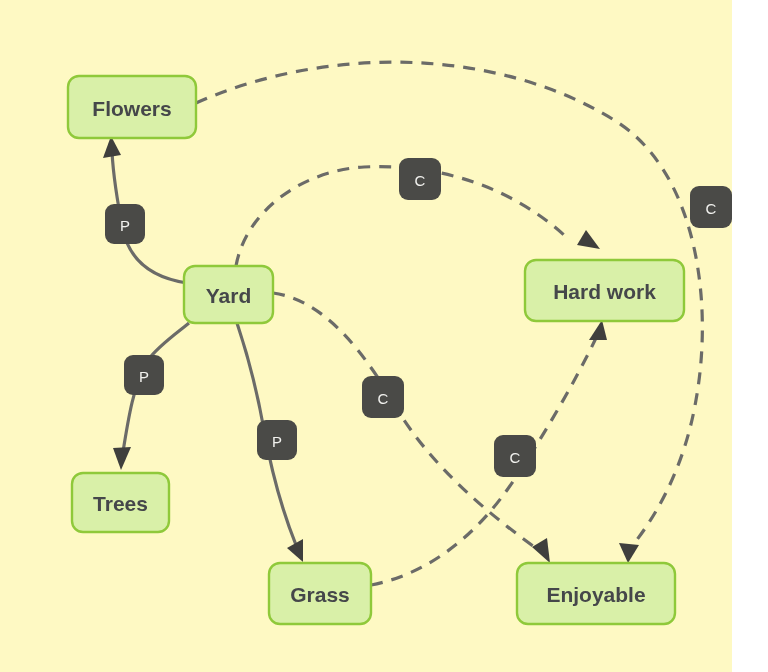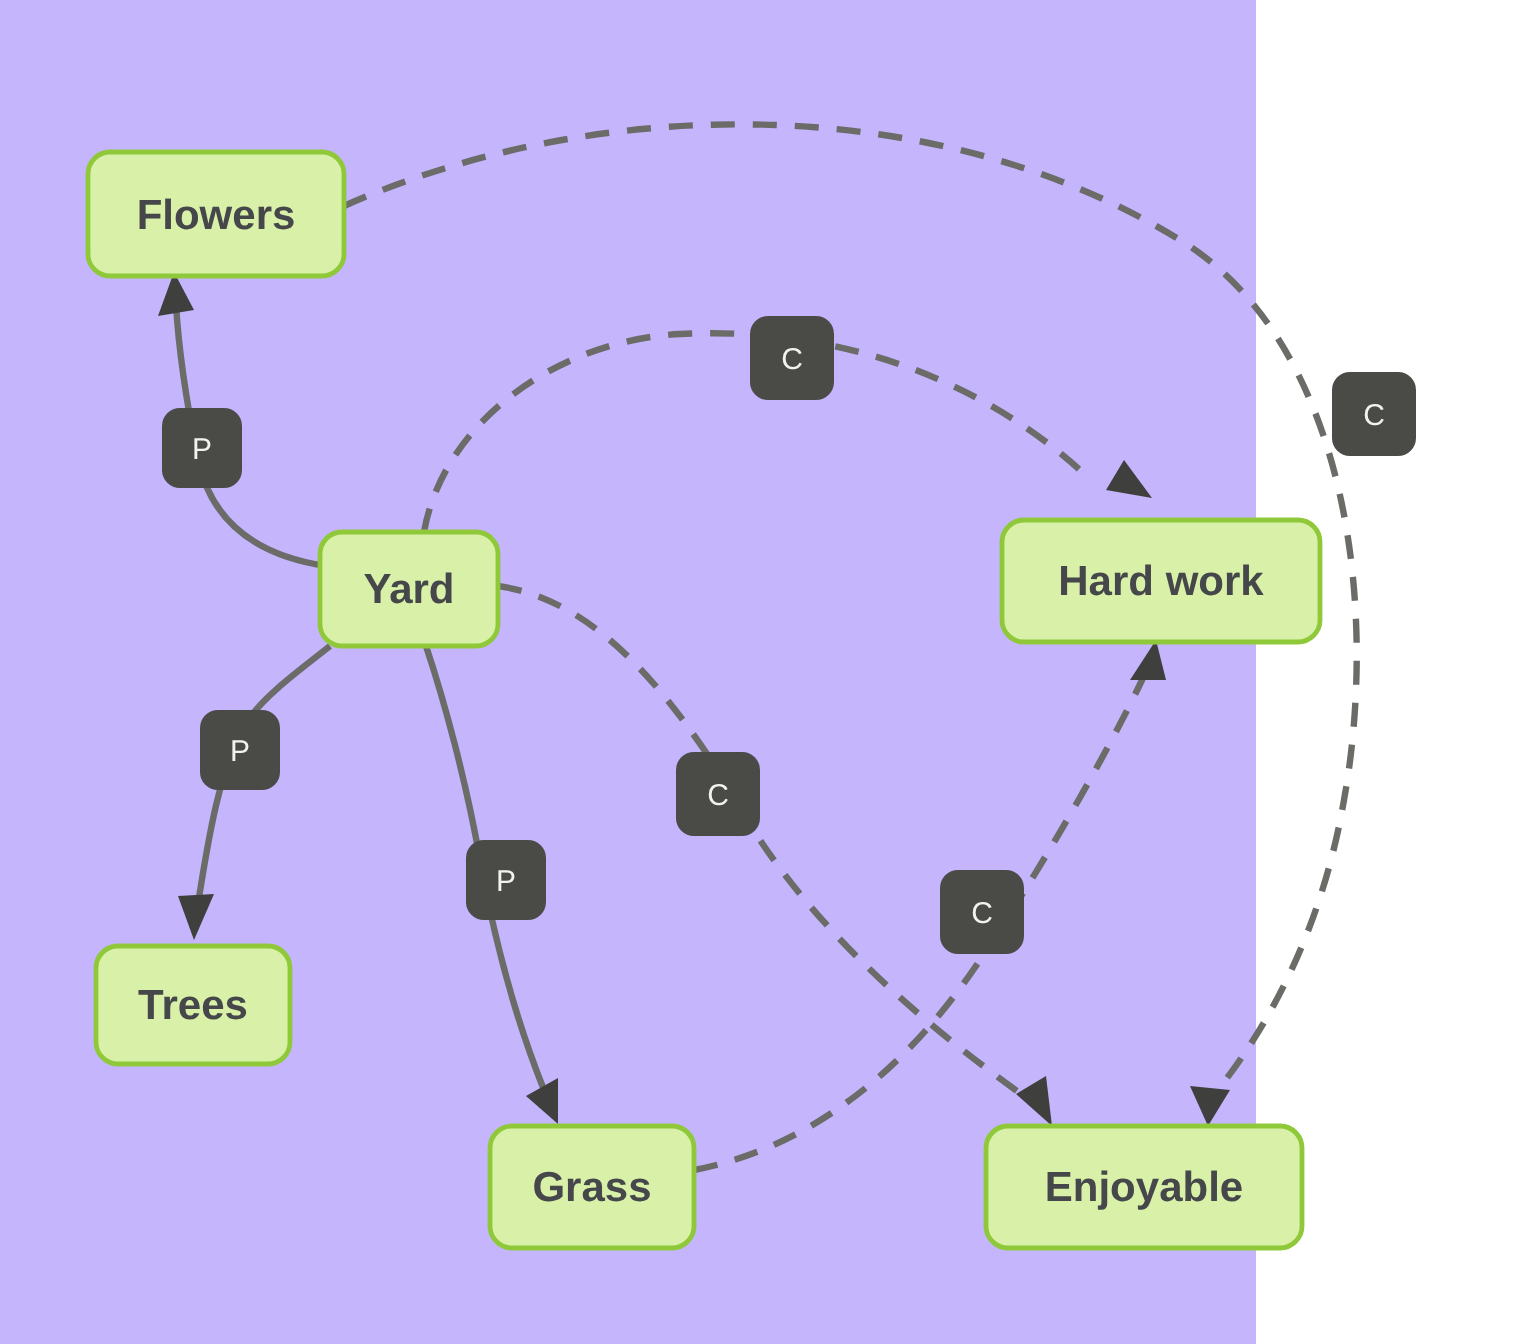--- a/index.html
+++ b/index.html
@@ -8,23 +8,24 @@
     background: #ffffff;
   }
   body {
     width: 768px;
     height: 672px;
     overflow: hidden;
     font-family: "Liberation Sans", sans-serif;
   }
   #diagram-root {
     position: relative;
-    width: 628px;
+    width: 708px;
     height: 672px;
-    background: #c4b5fd;
+    background: #fef9c3;
+    padding-left: 24px;
   }
   svg#graph {
     display: block;
     width: 768px;
     height: 672px;
   }
   .edge-path {
     fill: none;
     stroke: #6b6b68;
     stroke-width: 3.2;

